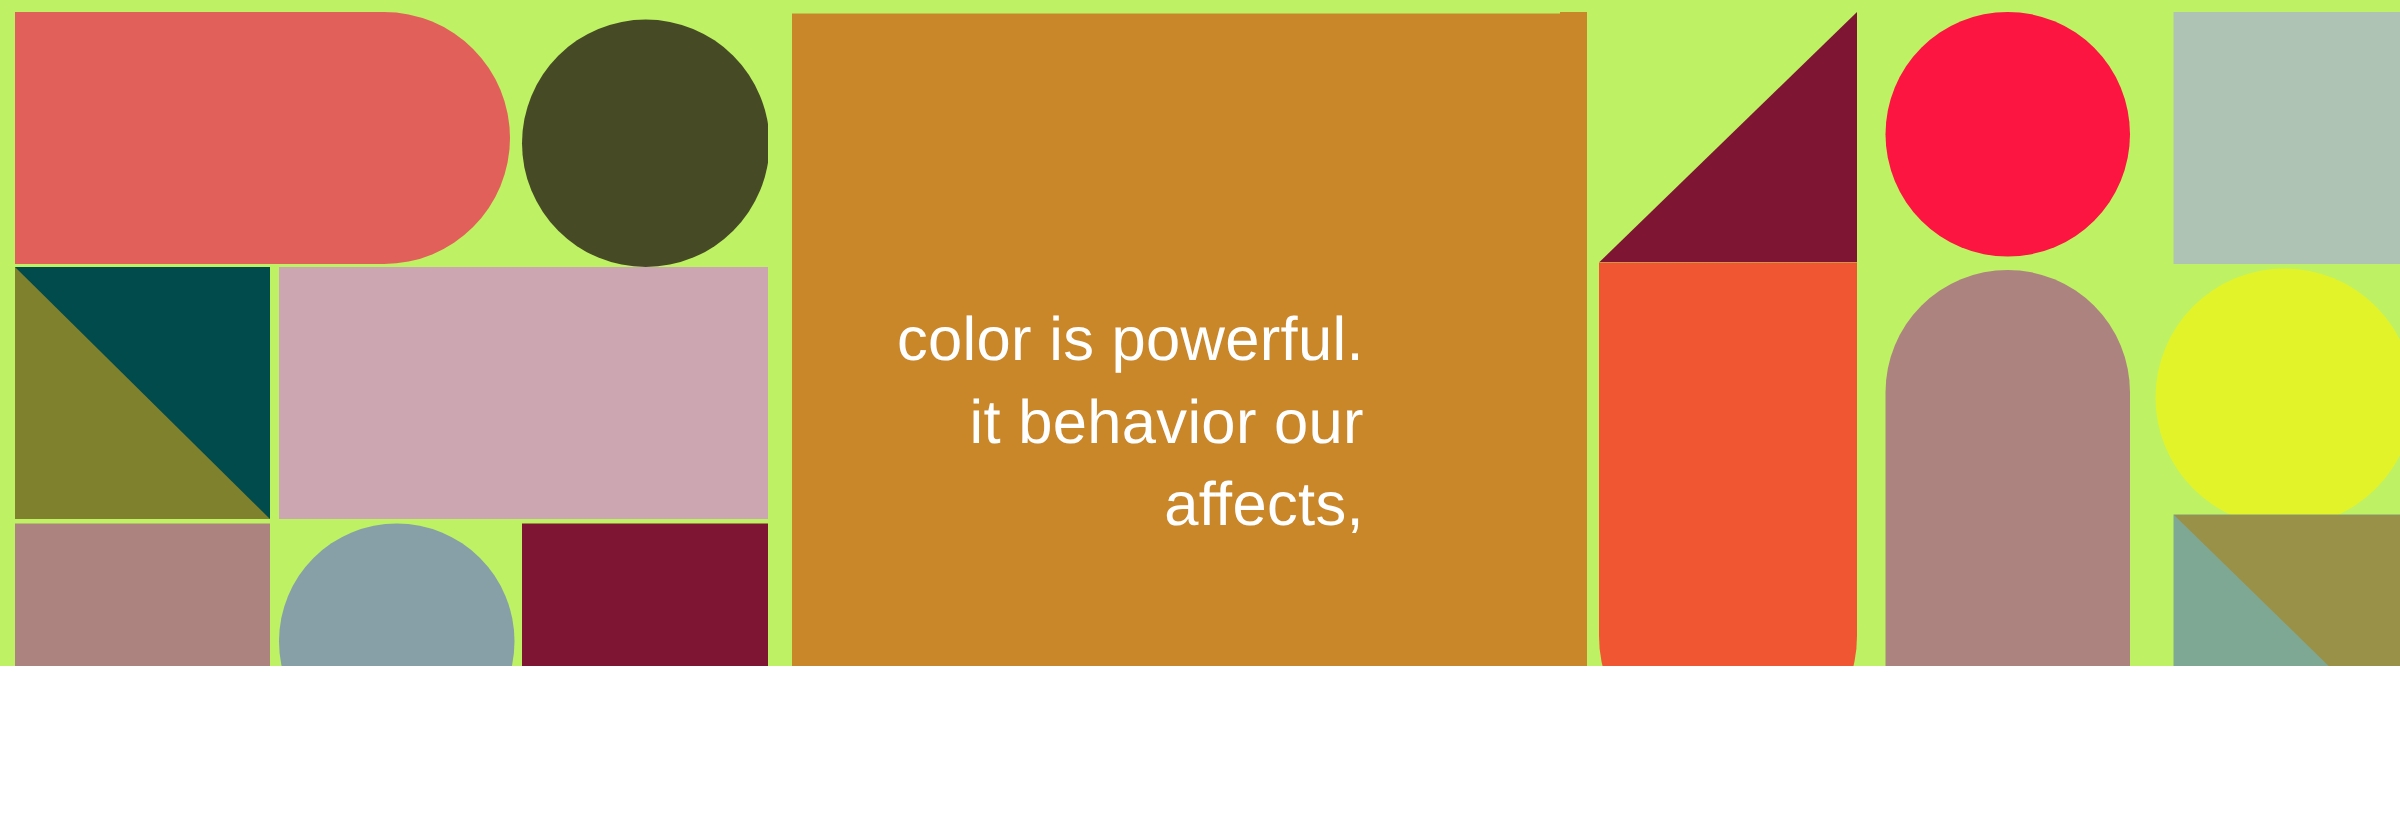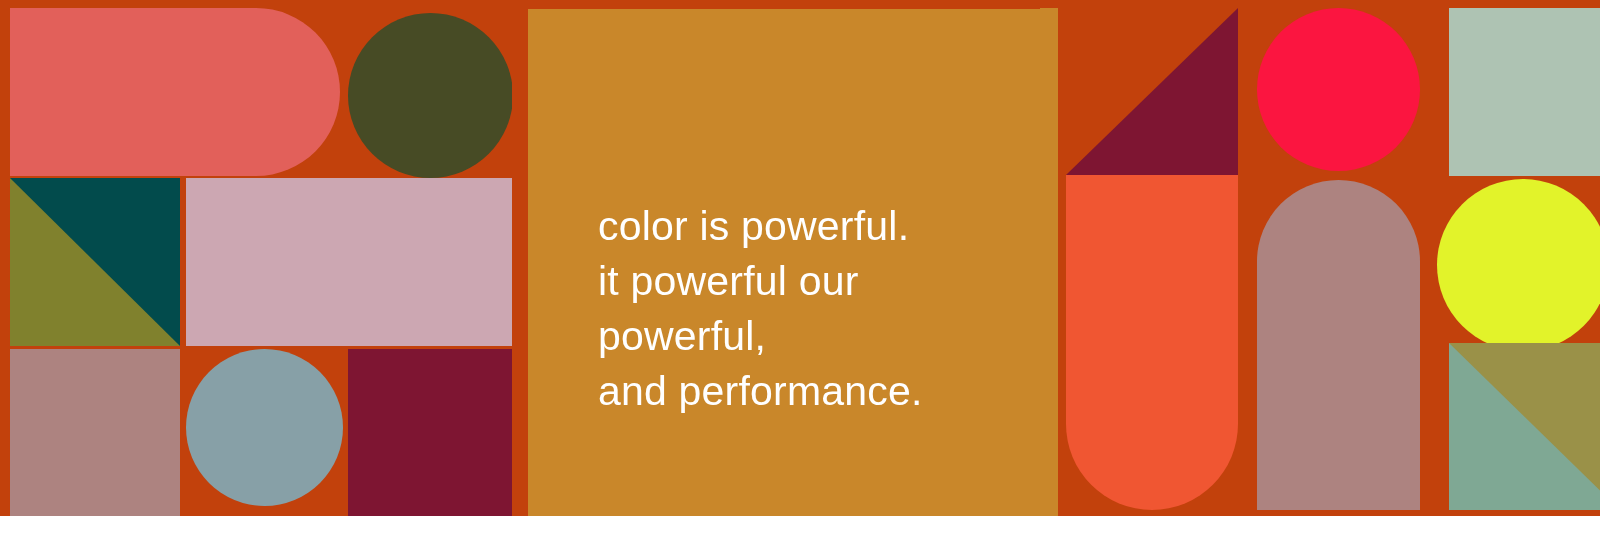--- a/index.html
+++ b/index.html
@@ -7,23 +7,24 @@
     margin: 0;
     padding: 0;
     background: #ffffff;
   }
   body {
     font-family: "Liberation Sans", sans-serif;
   }
   #stage {
     position: relative;
     width: 1600px;
-    height: 516px;
-    background: #c2410c;
+    height: 444px;
+    background: #bef264;
     overflow: hidden;
+    text-align: right;
   }
 
   
   .panel {
     position: absolute;
     overflow: hidden;
   }
   .shape {
     position: absolute;
   }
@@ -79,23 +80,22 @@
 
     <div class="shape circle" style="left:17px;top:512px;width:140px;height:140px;background:#E2F32A;"></div>
 
     <div class="shape" style="left:176px;top:512px;width:157px;height:48px;background:#7FA894;clip-path:polygon(0 0,100% 0,70% 100%,0 100%);"></div>
 
   </div>
 
   <div class="panel" id="center-panel">
     <div id="quote-block">
       <span class="quote-line">color is powerful.</span>
-      <span class="quote-line">it powerful our</span>
-      <span class="quote-line">powerful,</span>
-      <span class="quote-line">and performance.</span>
+      <span class="quote-line">it behavior our</span>
+      <span class="quote-line">affects,</span>
     </div>
   </div>
 
   <div class="panel" id="right-panel">
 
     <div class="shape rect" style="left:0px;top:8px;width:18px;height:552px;background:#C9872A;"></div>
 
     <div class="shape" style="left:26px;top:8px;width:172px;height:167px;background:#7E1532;clip-path:polygon(0 100%,100% 0,100% 100%);"></div>
 
     <div class="shape" style="left:26px;top:175px;width:172px;height:335px;background:#F05632;border-radius:0 0 86px 86px;"></div>

